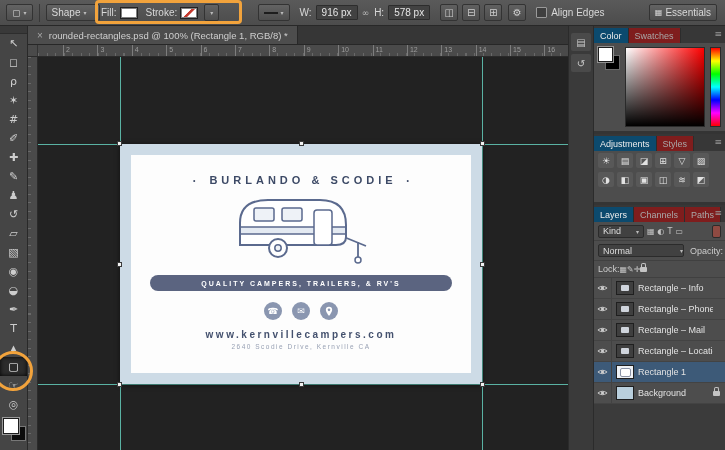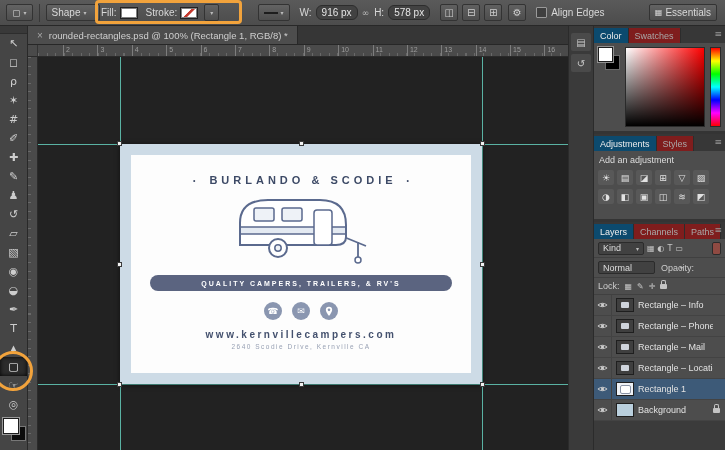--- a/index.html
+++ b/index.html
@@ -12,21 +12,21 @@
     background:linear-gradient(#5a5a5a,#4c4c4c);border-bottom:1px solid #282828;
     display:flex;align-items:center;font-size:10px;color:#d8d8d8;box-sizing:border-box;padding:0 8px 0 6px;}
   .ob-sep{width:1px;height:18px;background:#383838;margin:0 6px;flex-shrink:0;}
   .ob-btn{height:17px;display:inline-flex;align-items:center;gap:3px;flex-shrink:0;
     background:linear-gradient(#636363,#4e4e4e);border:1px solid #333;border-radius:2px;
     padding:0 5px;box-sizing:border-box;}
   .caret{font-size:6px;color:#bbb;}
   .swatch{width:18px;height:12px;border:1px solid #222;box-shadow:0 0 0 1px #808080 inset;display:inline-block;box-sizing:border-box;flex-shrink:0;}
   .swatch.fill{background:#fff;}
   .swatch.stroke{background:linear-gradient(135deg,#fff 42%,#c43a2e 46%,#c43a2e 56%,#fff 60%);}
-  .field{height:15px;background:#424242;border:1px solid #2d2d2d;border-radius:6px;
+  .field{height:15px;background:#424242;border:1px solid #2d2d2d;border-radius:1px;
     display:inline-flex;align-items:center;padding:0 5px;color:#e5e5e5;box-sizing:border-box;flex-shrink:0;}
   .sq-btn{width:18px;height:17px;display:inline-flex;align-items:center;justify-content:center;flex-shrink:0;
     background:linear-gradient(#606060,#4d4d4d);border:1px solid #333;border-radius:2px;color:#ccc;font-size:10px;box-sizing:border-box;}
   .checkbox{width:9px;height:9px;border:1px solid #9a9a9a;background:#3f3f3f;display:inline-block;border-radius:1px;flex-shrink:0;}
   .line-swatch{width:14px;height:2px;background:#1d1d1d;display:inline-block;}
   #fs-group{position:absolute;left:101px;top:0;height:25px;display:flex;align-items:center;}
   #workspace-btn{margin-left:auto;}
 
   
   #toolbar{position:absolute;left:0;top:26px;width:28px;bottom:0;background:#454545;
@@ -104,23 +104,23 @@
   #adj-panel{padding-bottom:13px;}
   #layers-panel{flex:1;display:flex;flex-direction:column;margin-bottom:0;}
   #filter-row{height:18px;display:flex;align-items:center;gap:3px;padding:0 4px;border-bottom:1px solid #404040;}
   .mini-dd{display:inline-flex;align-items:center;justify-content:space-between;background:#414141;
     border:1px solid #2b2b2b;border-radius:2px;height:13px;padding:0 4px;font-size:9px;color:#ddd;box-sizing:border-box;}
   #kind-dd{width:46px;flex-shrink:0;}
   #filter-icons{display:flex;gap:3px;flex:1;align-items:center;}
   .f-icon{font-size:8px;color:#c6c6c6;}
   #filter-toggle{width:7px;height:11px;background:#8f4a42;border:1px solid #2b2b2b;border-radius:2px;flex-shrink:0;}
   #blend-row{height:19px;display:flex;align-items:center;padding:0 4px;gap:6px;border-bottom:1px solid #404040;overflow:hidden;white-space:nowrap;}
-  #blend-dd{width:57px;flex-shrink:0;gap:48px;}
+  #blend-dd{width:86px;flex-shrink:0;gap:48px;}
   #opacity-label{font-size:9px;color:#ccc;}
-  #lock-row{height:16px;display:flex;align-items:center;gap:5px;padding:0 4px;font-size:9px;color:#ccc;border-bottom:1px solid #404040;}
+  #lock-row{height:16px;display:flex;align-items:center;padding:0 4px;font-size:9px;color:#ccc;border-bottom:1px solid #404040;}
   .layer-row{height:20px;display:flex;align-items:center;background:#4d4d4d;border-bottom:1px solid #434343;overflow:hidden;}
   .layer-row.selected{background:#3d5a78;}
   .eye-cell{width:17px;height:100%;display:flex;align-items:center;justify-content:center;border-right:1px solid #424242;flex-shrink:0;}
   .twirl{display:none;width:8px;color:#bbb;font-size:7px;text-align:center;flex-shrink:0;}
   .twirl::before{content:"▸";}
   .layer-row.group .twirl{display:inline-block;}
   .thumb{width:18px;height:14px;background:#3f3f3f;border:1px solid #1f1f1f;margin:0 4px;position:relative;flex-shrink:0;box-sizing:border-box;}
   .thumb.t-group{width:15px;background:none;border:none;}
   .t-group::before{content:"";position:absolute;left:1px;top:4px;width:12px;height:8px;background:#a8a8a8;border-radius:1px;}
   .t-group::after{content:"";position:absolute;left:1px;top:2px;width:5px;height:3px;background:#a8a8a8;border-radius:1px 1px 0 0;}
@@ -387,21 +387,20 @@
       </div>
     </div>
 
     <div class="panel" id="adj-panel">
       <div class="ptabs">
         <span class="pmenu gf">≡</span>
 
       <span class="ptab active">Adjustments</span>
           <span class="ptab">Styles</span>
         </div>
-      <div id="adj-heading">Add an adjustment</div>
       <div class="adj-row">
 
       <span class="adj-icon gf">☀</span>
           <span class="adj-icon gf">▤</span>
           <span class="adj-icon gf">◪</span>
           <span class="adj-icon gf">⊞</span>
           <span class="adj-icon gf">▽</span>
           <span class="adj-icon gf">▨</span>
         </div>
       <div class="adj-row">

